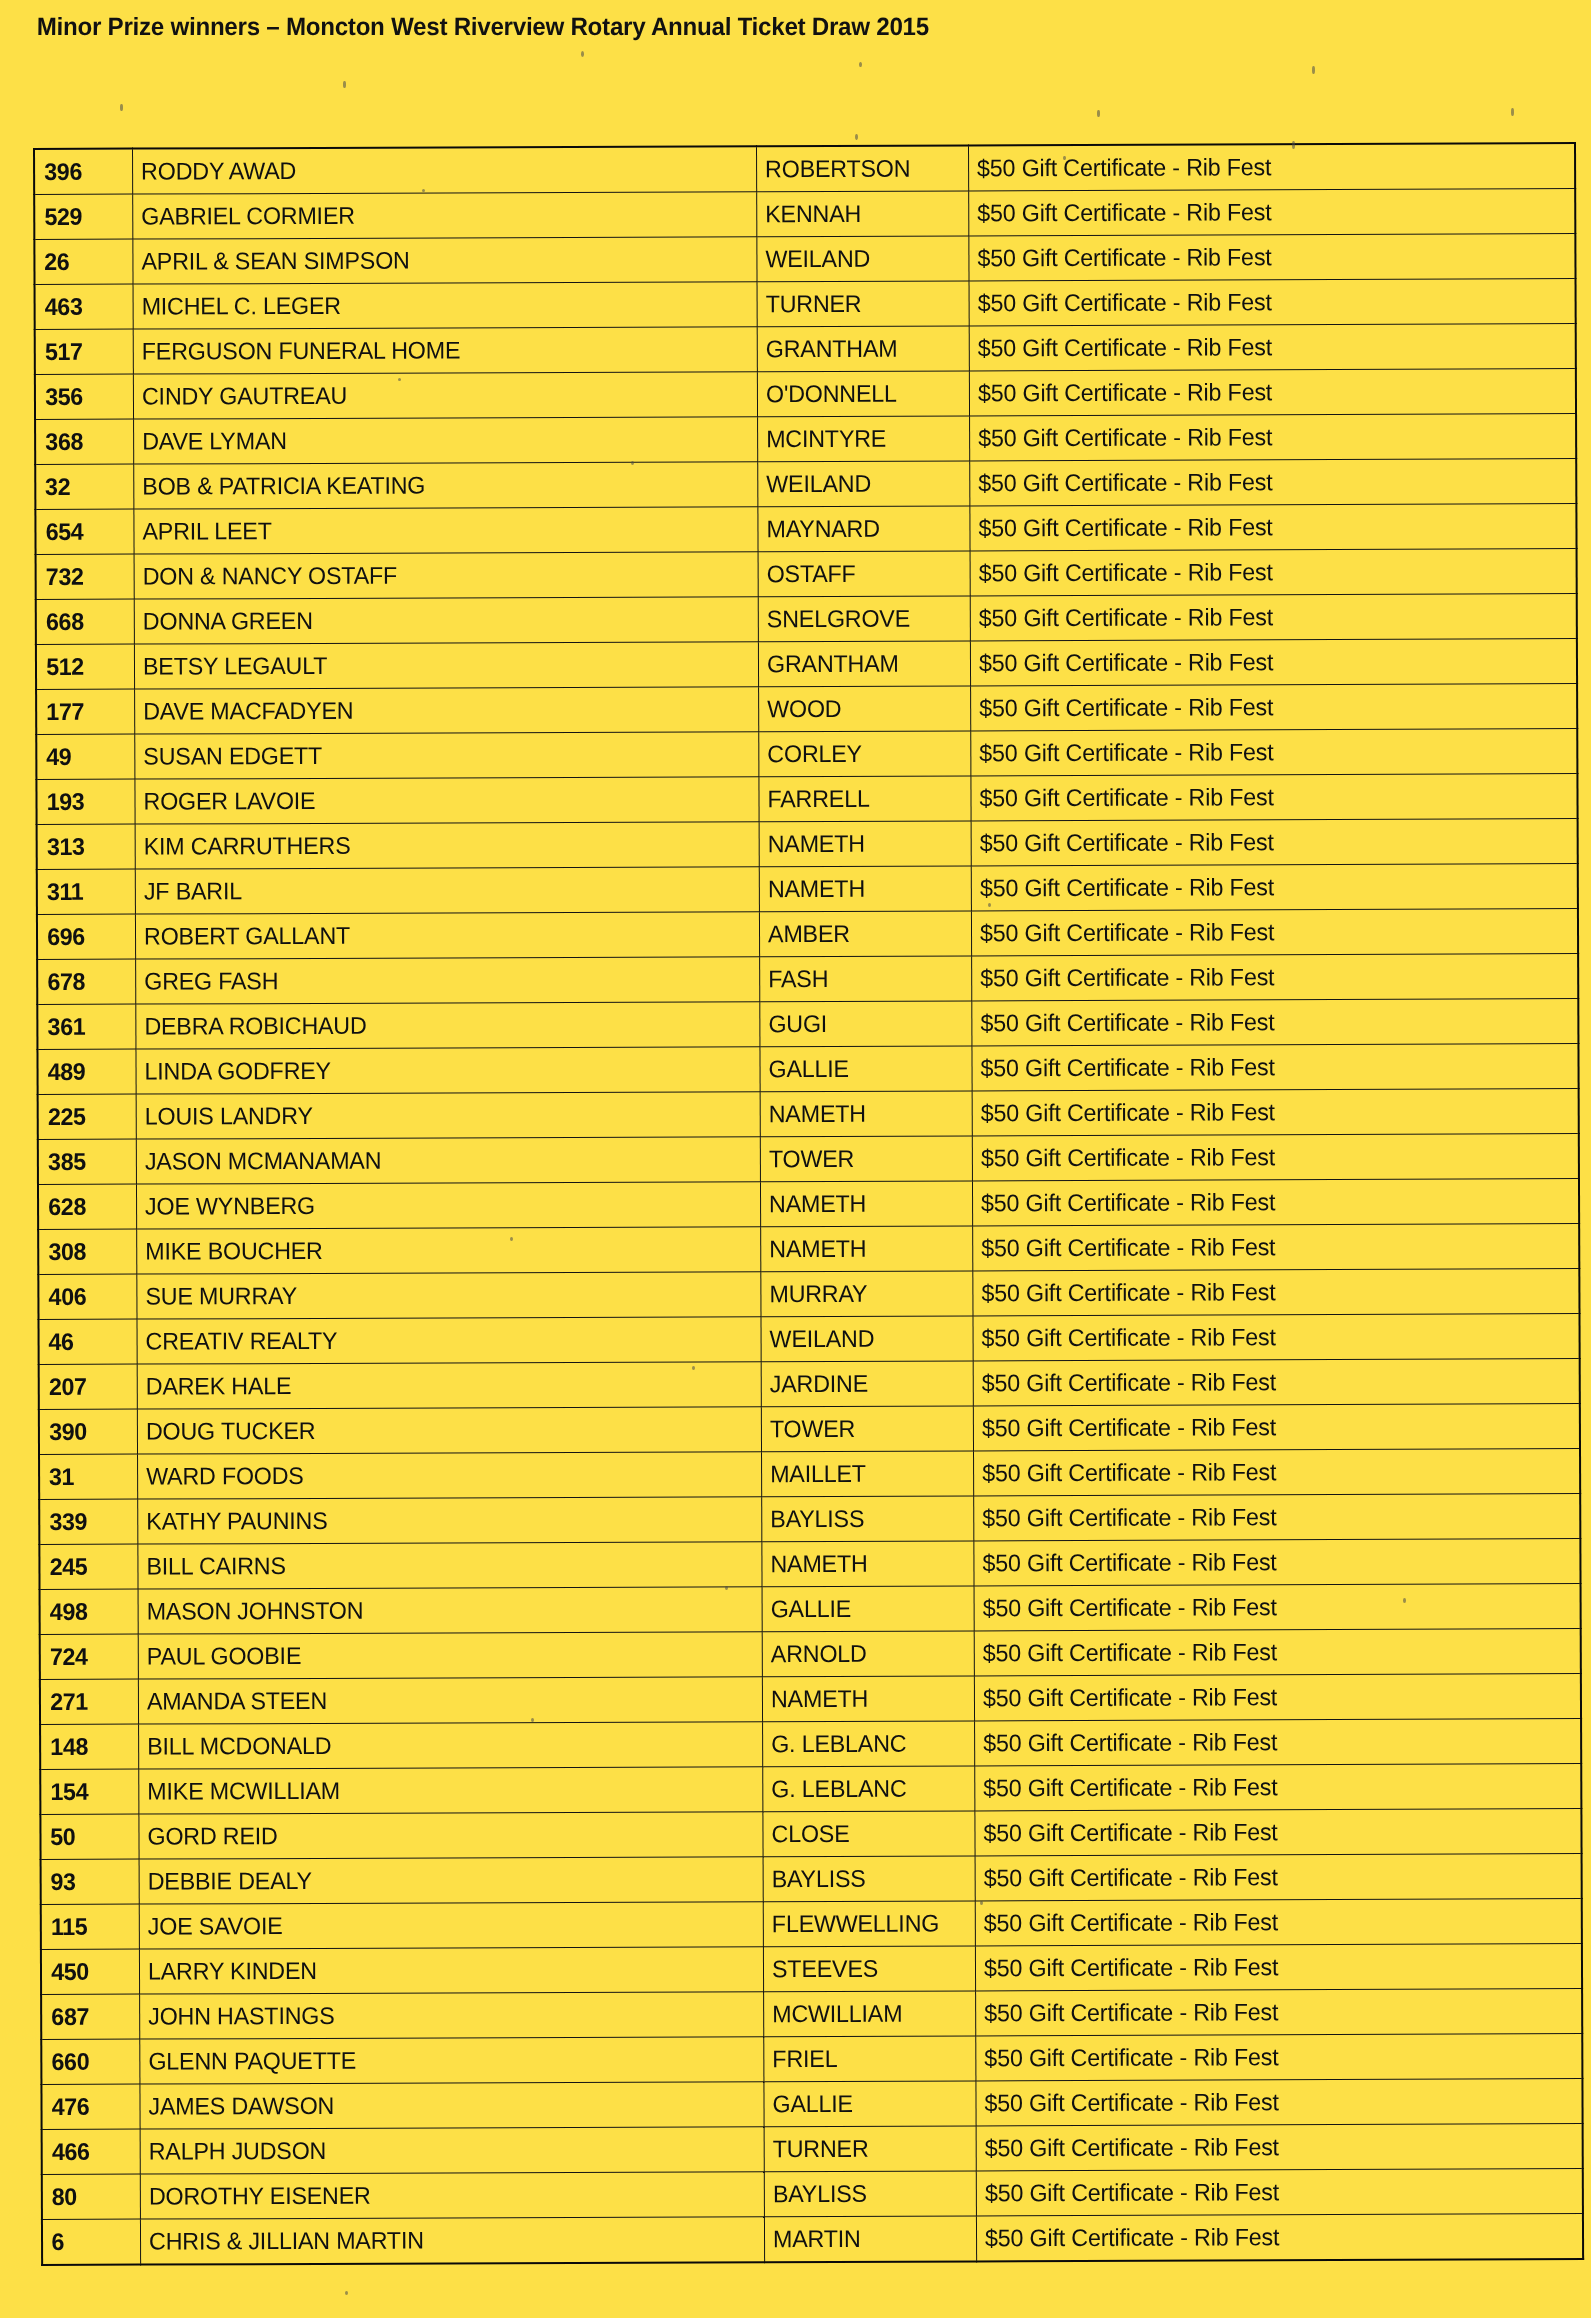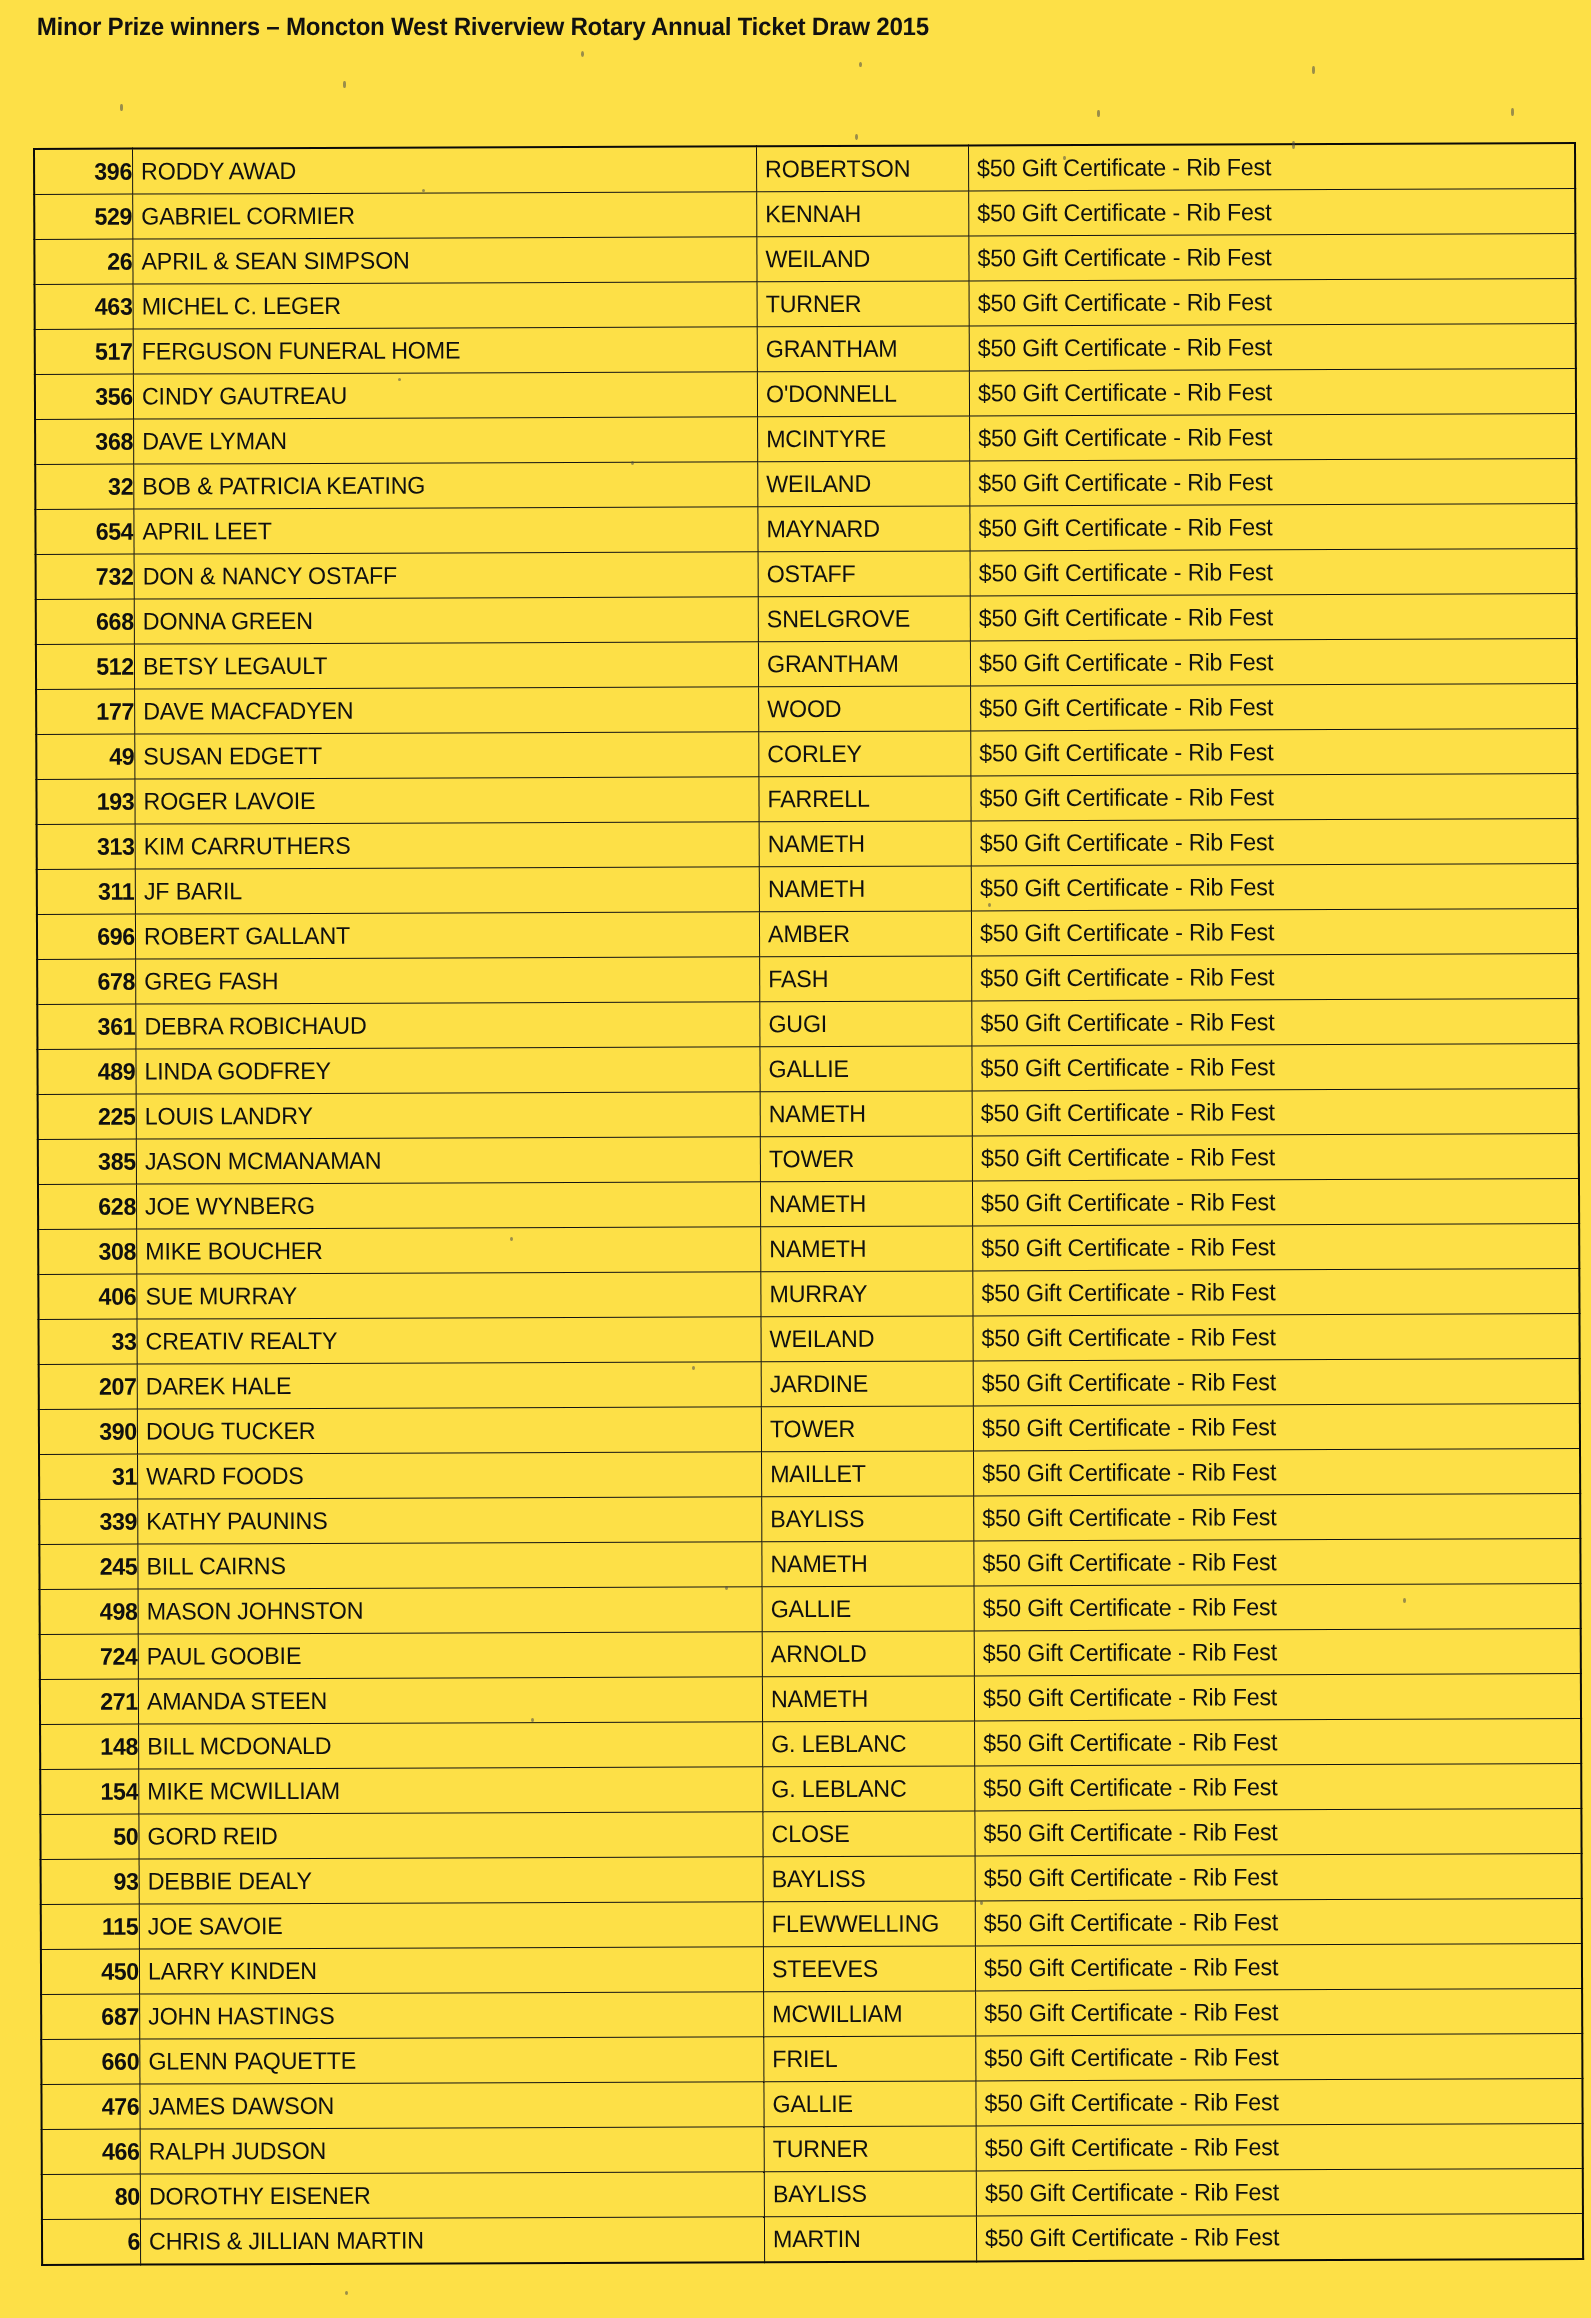--- a/index.html
+++ b/index.html
@@ -75,21 +75,21 @@
   table.prize-table {
     border: 2.5px solid #0a0a0a;
   }
 
   col.c-num   { width: 98px; }
   col.c-name  { width: 624px; }
   col.c-table { width: 212px; }
   col.c-prize { width: 607px; }
 
   td.num {
-    text-align: right;
+    text-align: left;
     padding-right: 11.6px;
     padding-left: 3.3px;
     font-weight: 700;
     font-size: 24px;
     letter-spacing: -0.4px;
   }
   td.name {
     padding-left: 13.3px;
     letter-spacing: -0.2px;
   }
@@ -277,21 +277,21 @@
             <td class="tablename"><span>NAMETH</span></td>
             <td class="prize"><span>$50 Gift Certificate - Rib Fest</span></td>
           </tr>
           <tr>
             <td class="num"><span>406</span></td>
             <td class="name"><span>SUE MURRAY</span></td>
             <td class="tablename"><span>MURRAY</span></td>
             <td class="prize"><span>$50 Gift Certificate - Rib Fest</span></td>
           </tr>
           <tr>
-            <td class="num"><span>33</span></td>
+            <td class="num"><span>46</span></td>
             <td class="name"><span>CREATIV REALTY</span></td>
             <td class="tablename"><span>WEILAND</span></td>
             <td class="prize"><span>$50 Gift Certificate - Rib Fest</span></td>
           </tr>
           <tr>
             <td class="num"><span>207</span></td>
             <td class="name"><span>DAREK HALE</span></td>
             <td class="tablename"><span>JARDINE</span></td>
             <td class="prize"><span>$50 Gift Certificate - Rib Fest</span></td>
           </tr>

